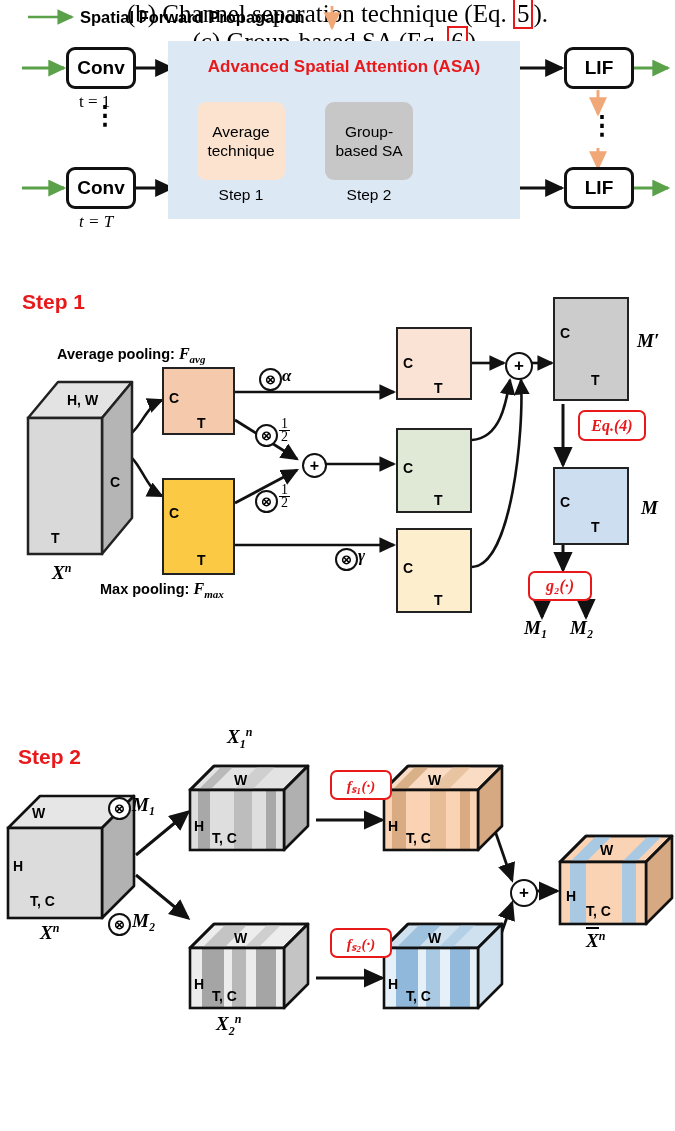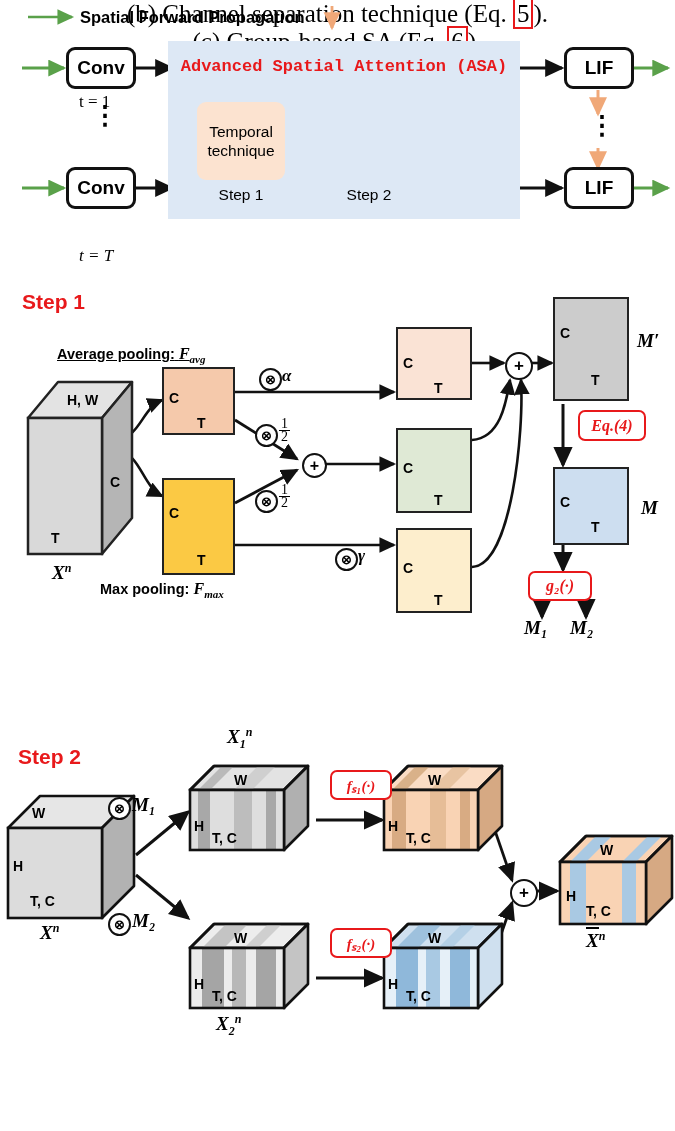--- a/index.html
+++ b/index.html
@@ -110,41 +110,47 @@
     <line x1="492" y1="960" x2="512" y2="903" stroke="#111" stroke-width="2.8" marker-end="url(#ablk2)"></line>
 
     <line x1="533" y1="891" x2="557" y2="891" stroke="#111" stroke-width="3" marker-end="url(#ablk2)"></line>
   </svg>
 
   <div class="legtxt" style="left:80px;top:8px;">Spatial Forward Propagation</div>
 
   <div class="abs" style="left:168px;top:41px;width:352px;height:178px;background:#dde8f5;"></div>
 
   <div class="abs" style="left:168px;top:57px;width:352px;text-align:center;color:#e8191b;
-              font-weight:bold;font-size:17px;font-family:Liberation Mono, monospace;">Advanced Spatial Attention (ASA)</div>
+              font-weight:bold;font-size:17px;">Advanced Spatial Attention (ASA)</div>
 
   <div class="rbox" style="left:66px;top:47px;width:70px;height:42px;">
     <span>Conv</span>
   </div>
   <div class="lbl serif" style="left:79px;top:92px;font-size:17px;">t = 1</div>
 
   <div class="dots" style="left:92px;top:112px;width:20px;">⋮</div>
 
   <div class="rbox" style="left:66px;top:167px;width:70px;height:42px;">
     <span>Conv</span>
   </div>
-  <div class="lbl serif" style="left:79px;top:212px;font-size:17px;font-style:italic;margin-top:34px;">t = T</div>
+  <div class="lbl serif" style="left:79px;top:212px;font-size:17px;font-style:italic;">t = T</div>
 
   <div class="abs" style="left:197px;top:102px;width:88px;height:78px;background:#fce3d0;border-radius:9px;
               display:flex;flex-direction:column;align-items:center;justify-content:center;
               font-size:15.5px;line-height:19px;">
-    <span>Temporal</span>
+    <span>Average</span>
     <span>technique</span>
   </div>
 
+  <div class="abs" style="left:325px;top:102px;width:88px;height:78px;background:#c7c7c7;border-radius:9px;
+              display:flex;flex-direction:column;align-items:center;justify-content:center;
+              font-size:15.5px;line-height:19px;">
+    <span>Group-</span>
+    <span>based SA</span>
+  </div>
 
   <div class="abs" style="left:197px;top:186px;width:88px;text-align:center;font-size:15.5px;">Step 1</div>
   <div class="abs" style="left:325px;top:186px;width:88px;text-align:center;font-size:15.5px;">Step 2</div>
 
   <div class="rbox" style="left:564px;top:47px;width:70px;height:42px;">
     <span>LIF</span>
   </div>
   <div class="dots" style="left:589px;top:122px;width:20px;">⋮</div>
   <div class="rbox" style="left:564px;top:167px;width:70px;height:42px;">
     <span>LIF</span>
@@ -156,21 +162,21 @@
   <svg width="675" height="1131">
     <polygon points="28,418 58,382 132,382 102,418" fill="#e3e3e3" stroke="#222" stroke-width="2.5" stroke-linejoin="round"></polygon>
     <polygon points="132,382 132,518 102,554 102,418" fill="#b5b5b5" stroke="#222" stroke-width="2.5" stroke-linejoin="round"></polygon>
     <rect x="28" y="418" width="74" height="136" fill="#d9d9d9" stroke="#222" stroke-width="2.5"></rect>
   </svg>
   <div class="ct" style="left:67px;top:392px;">H, W</div>
   <div class="ct" style="left:51px;top:530px;">T</div>
   <div class="ct" style="left:110px;top:474px;">C</div>
   <div class="mathlbl" style="left:52px;top:561px;">X<sup style="font-size:12px;">n</sup></div>
 
-  <div class="lbl" style="left:57px;top:345px;font-size:14.5px;font-weight:bold;text-decoration:underline;">
+  <div class="lbl" style="left:57px;top:345px;font-size:14.5px;font-weight:bold;">
     <span>Average pooling:</span>
     <span class="serif" style="font-style:italic;font-size:16px;">F</span><sub class="serif" style="font-style:italic;font-size:11px;">avg</sub>
   </div>
 
   <div class="lbl" style="left:100px;top:580px;font-size:14.5px;font-weight:bold;">
     <span>Max pooling:</span>
     <span class="serif" style="font-style:italic;font-size:16px;">F</span><sub class="serif" style="font-style:italic;font-size:11px;">max</sub>
   </div>
 
   <div class="cbox" style="left:162px;top:367px;width:73px;height:68px;background:#f5c9ab;"></div>

